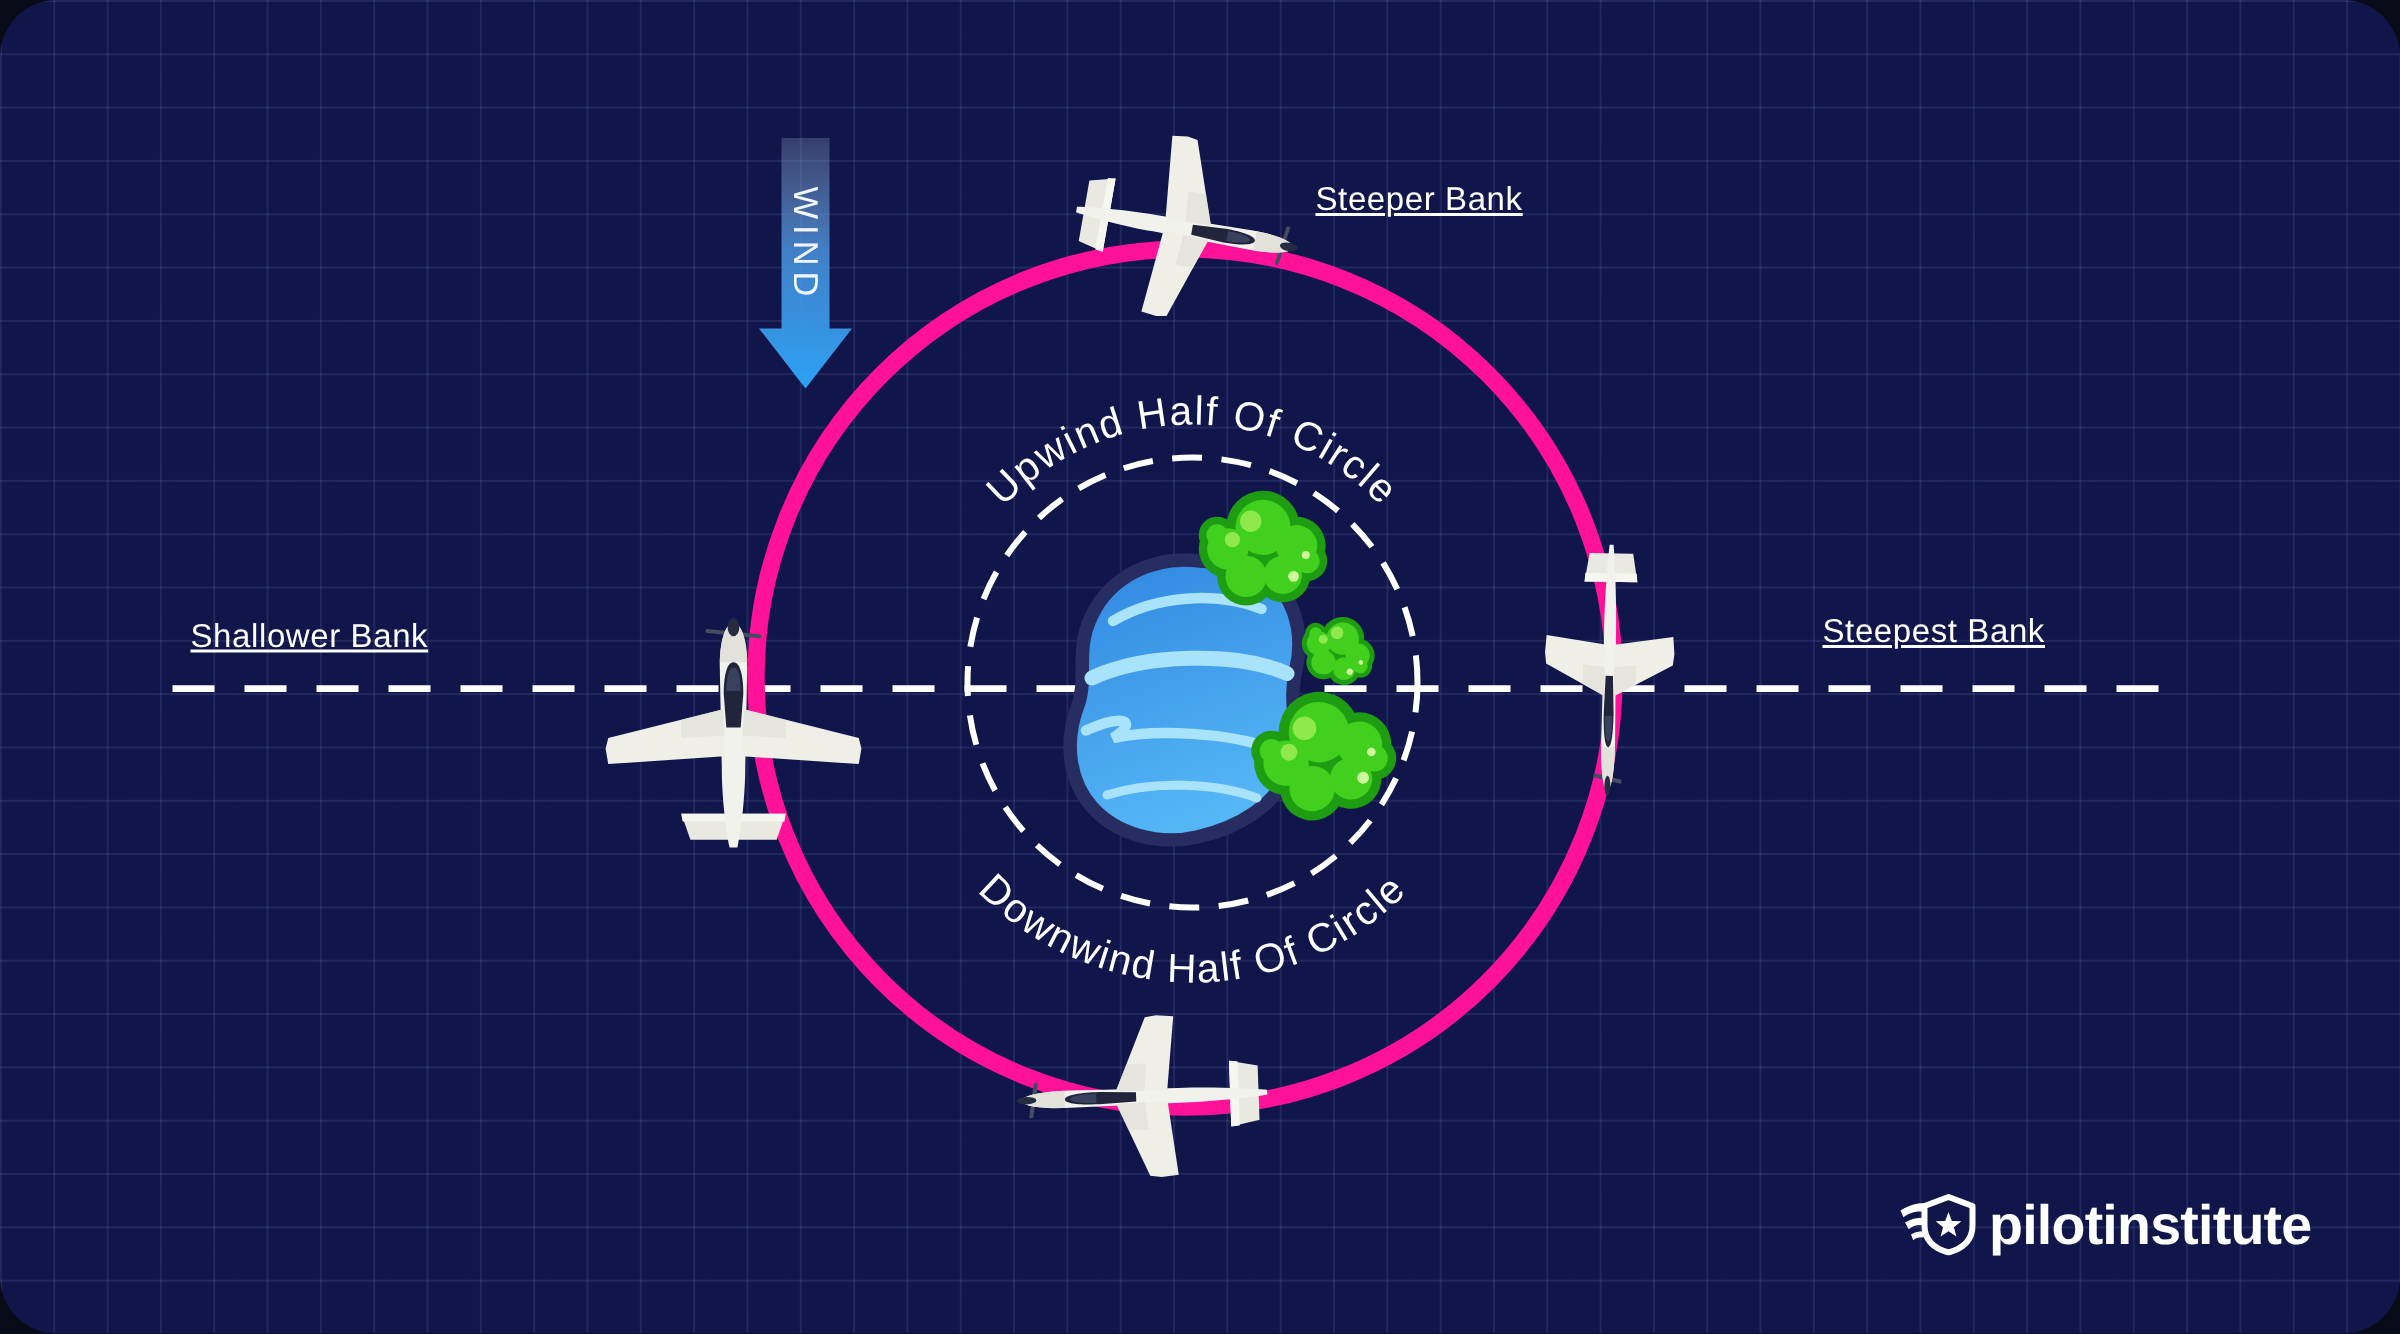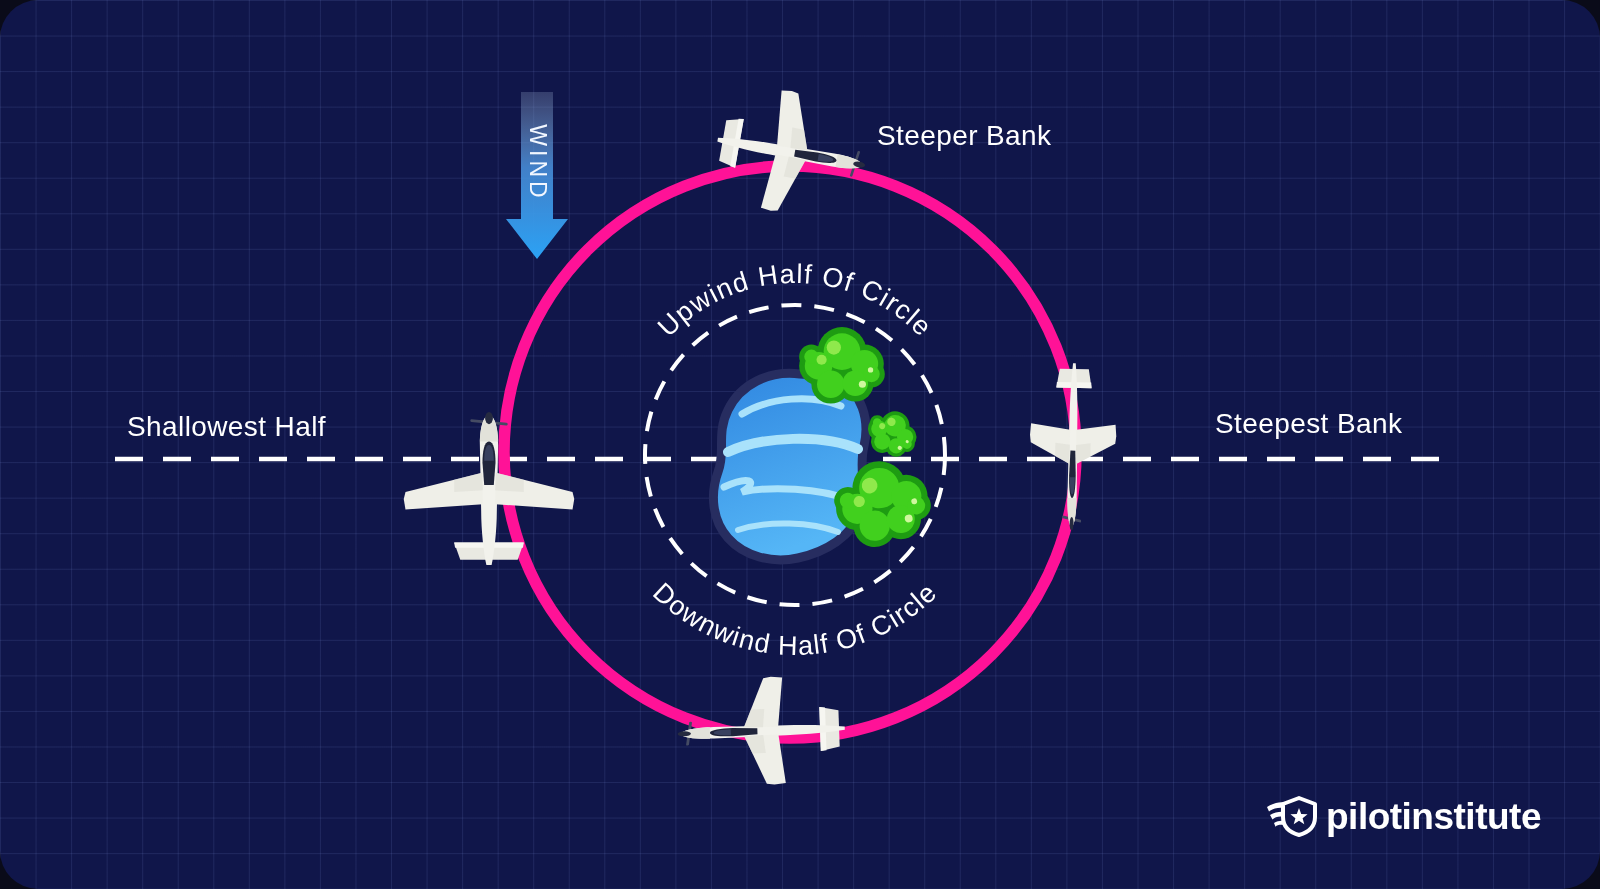--- a/index.html
+++ b/index.html
@@ -9,22 +9,23 @@
     position:absolute;left:0;top:0;width:1600px;height:889px;
     border-radius:38px;overflow:hidden;
     background-color:#10164A;
     background-image:
       linear-gradient(rgba(124,144,216,0.15) 1px, transparent 1px),
       linear-gradient(90deg, rgba(124,144,216,0.15) 1px, transparent 1px);
     background-size:35.56px 35.56px;
   }
   svg.art{position:absolute;left:0;top:0;}
   .lbl{
-    position:absolute;color:#FFFFFF;font-size:28px;letter-spacing:.4px;
+    position:absolute;color:#FFFFFF;font-size:22px;letter-spacing:.4px;
     white-space:nowrap;
+    text-decoration:underline;
   }
   .lbl-steeper{left:877px;top:120px;}
   .lbl-shallowest{left:127px;top:411px;}
   .lbl-steepest{left:1215px;top:408px;}
   .lbl-shallower{left:477px;top:766px;}
   .wind-text{
     position:absolute;left:537px;top:163px;
     transform:translate(-50%,-50%) rotate(90deg);
     color:#F2F7FF;font-size:23px;letter-spacing:4px;font-weight:400;
   }
@@ -143,21 +144,21 @@
     <path d="M521 92 L553 92 L553 219 L568 219 L537 259 L506 219 L521 219 Z" fill="url(#windGrad)"></path>
 
     <use href="#plane" xlink:href="#plane" transform="translate(788,152) rotate(100) scale(0.62,0.85)"></use>
     <use href="#plane" xlink:href="#plane" transform="translate(1073,443) rotate(181) scale(0.44,0.95)"></use>
     <use href="#plane" xlink:href="#plane" transform="translate(765,731) rotate(-92) scale(0.55,0.95)"></use>
     <use href="#plane" xlink:href="#plane" transform="translate(489,492) scale(0.87)"></use>
   </svg>
 
   <div class="wind-text">WIND</div>
   <div class="lbl lbl-steeper">Steeper Bank</div>
-  <div class="lbl lbl-shallowest">Shallowest Half</div>
+  <div class="lbl lbl-shallowest">Shallower Bank</div>
   <div class="lbl lbl-steepest">Steepest Bank</div>
 
   <div class="logo">
     <svg width="52" height="42" viewBox="0 0 52 42">
       <g fill="#FFFFFF">
         <path d="M1 12 C8 7.5 14 6.5 19 7.5 L19 13 C13 12 7 13 3 16.5 Z"></path>
         <path d="M4 20 C9 17 14 16.5 19 17 L19 22 C13 21 9 22 6.5 24.5 Z"></path>
         <path d="M8 28 C11 26 15 25.5 19 26 L19 30 C14 29.5 11 30 9.5 31.8 Z"></path>
       </g>
       <path d="M33 3 L49 9 L49 22 C49 32 42 37.5 33 40 C24 37.5 17 32 17 22 L17 9 Z" fill="#10164A" stroke="#FFFFFF" stroke-width="4" stroke-linejoin="round"></path>

